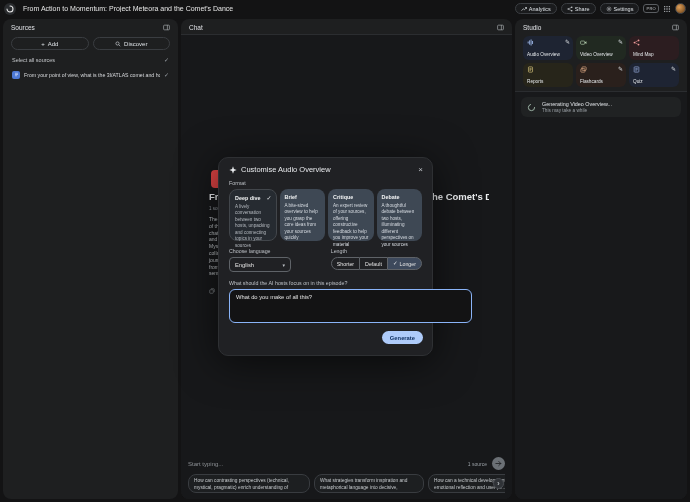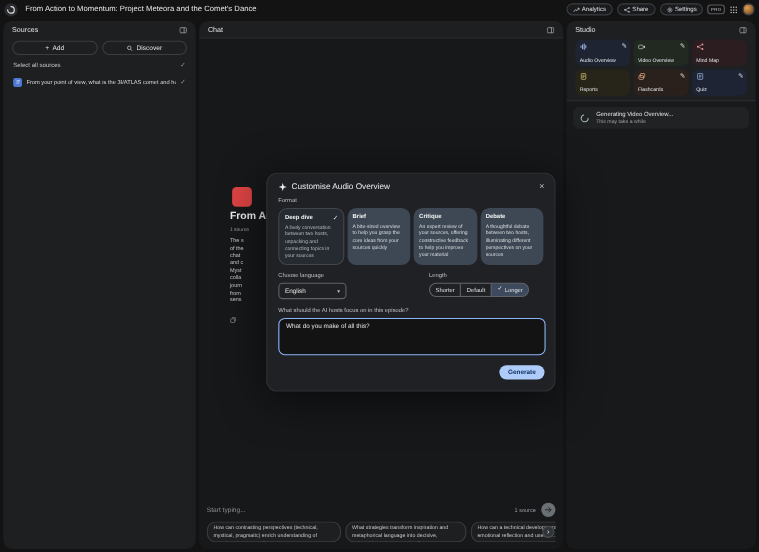--- a/index.html
+++ b/index.html
@@ -69,21 +69,21 @@
   .studio-card .card-icon { position:absolute; left:4px; top:3px; }
   .studio-card .card-edit { position:absolute; right:3px; top:2px; font-size:6px; color:#cfd3d7; }
   .studio-output { position:absolute; left:0; right:0; top:72px; bottom:0; background:#18191b; border-top:1px solid #2b2d30; }
   .gen-row { margin:5px 6px; background:#202223; border-radius:6px; padding:4px 6px; display:flex; align-items:center; gap:6px; }
   .gen-text .gen-title { font-size:5.4px; color:#dfe2e6; }
   .gen-text .gen-sub { font-size:4.7px; color:#9aa0a6; margin-top:1px; }
   .spinner { color:#9fb6a8; animation:spin 1.2s linear infinite; }
   @keyframes spin { to { transform:rotate(360deg);} }
 
   
-  .modal { position:absolute; left:218px; top:157px; width:263px; height:199px; background:#202124; border:1px solid #2e3033; border-radius:10px; z-index:50; box-shadow:0 6px 40px rgba(0,0,0,.6);margin-left:24px; }
+  .modal { position:absolute; left:218px; top:157px; width:215px; height:199px; background:#202124; border:1px solid #2e3033; border-radius:10px; z-index:50; box-shadow:0 6px 40px rgba(0,0,0,.6); }
   .modal-header { display:flex; align-items:center; gap:4px; padding:7px 9px 0 10px; }
   .modal-title { font-size:7.5px; color:#e8eaed; flex:1; }
   .modal-close { color:#bdc1c6; font-size:8px; line-height:1; }
   .modal-body { padding:6px 10px 0 10px; }
   .section-label { font-size:5.3px; color:#bdc1c6; margin-bottom:3px; }
   .format-row { display:flex; gap:3px; }
   .fmt-card { flex:1; height:52px; border-radius:8px; padding:5px; position:relative; }
   .fmt-card.selected { background:#262b31; border:1px solid #42464b; }
   .fmt-card.option { background:#3e4854; }
   .fmt-title { font-size:5.4px; font-weight:bold; color:#f1f3f4; margin-bottom:3px; }

